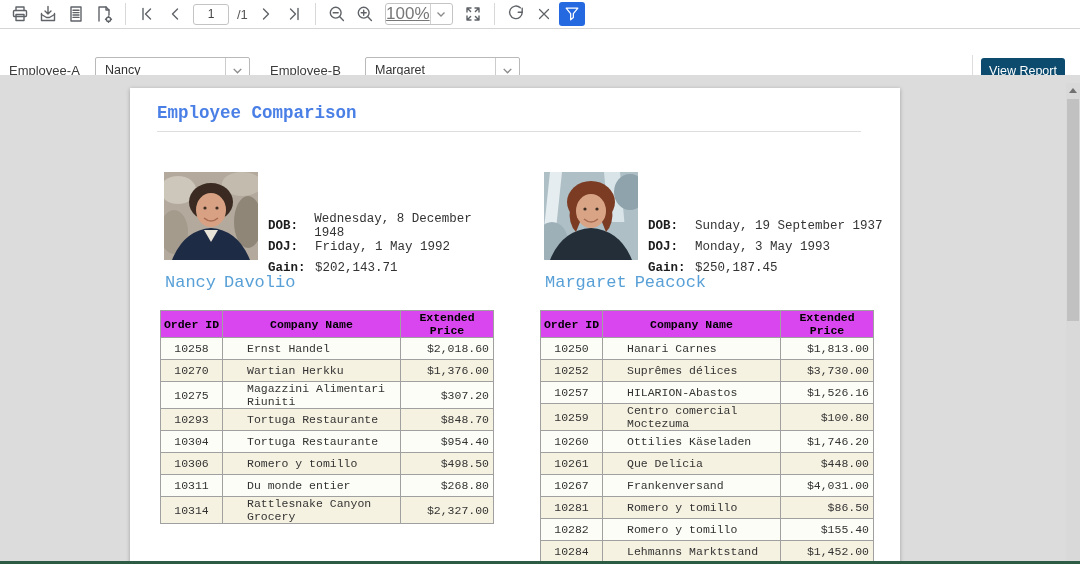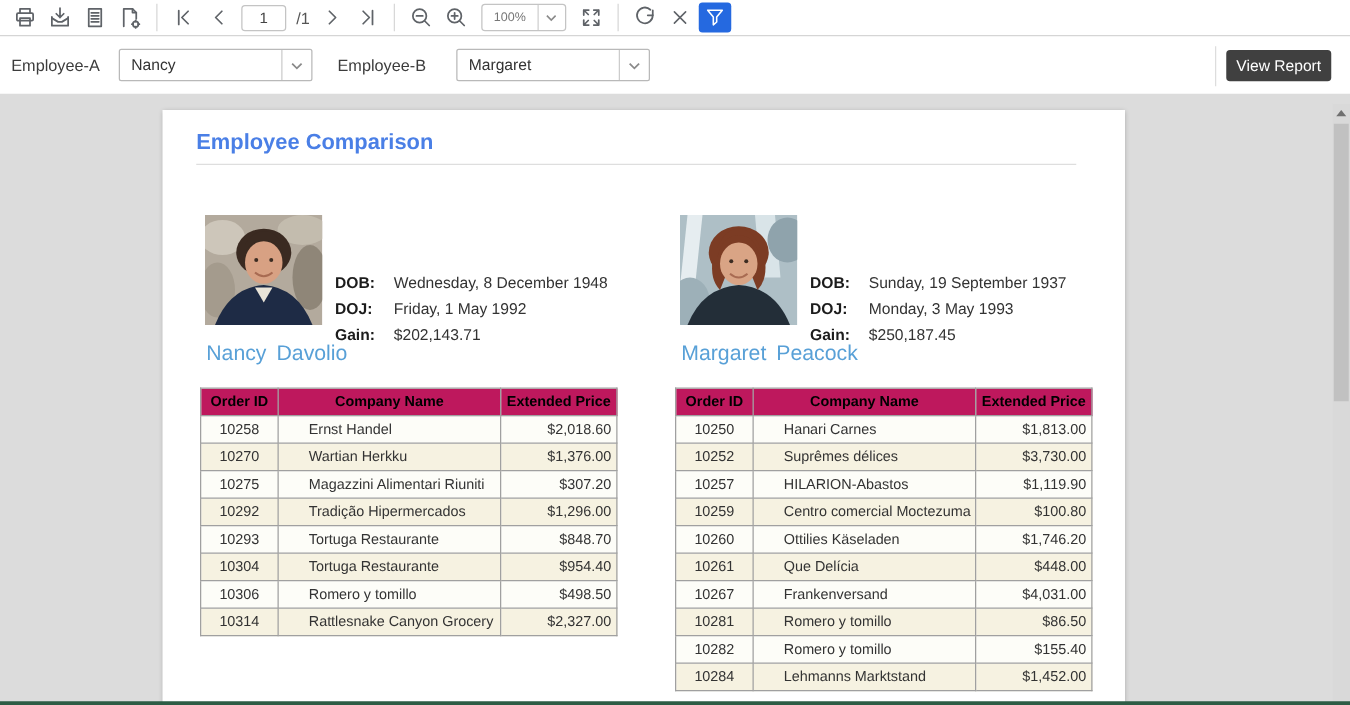--- a/index.html
+++ b/index.html
@@ -12,58 +12,58 @@
     background:#fff; border-bottom:1px solid #d5d5d5; display:flex; align-items:center; }
   .tbtn { width:26px; height:24px; display:flex; align-items:center; justify-content:center;
     margin:0 1px; cursor:pointer; border-radius:3px; }
   .tbtn svg { stroke:#5f6368; fill:none; stroke-width:1.4; stroke-linecap:round; stroke-linejoin:round; }
   .tsep { width:1px; height:22px; background:#d8d8d8; margin:0 7px; }
   .page-input { width:36px; height:21px; border:1px solid #c4c4c4; border-radius:3px;
     text-align:center; font-size:12px; color:#444; margin:0 4px; }
   .page-total { font-size:13px; color:#555; margin:0 4px; }
   .zoom-combo { display:flex; height:22px; border:1px solid #c4c4c4; border-radius:3px;
     margin:0 6px; overflow:hidden; }
-  .zoom-val { width:44px; font-size:10px; color:#777; display:flex; align-items:center; justify-content:center; }
+  .zoom-val { width:44px; font-size:17px; color:#777; display:flex; align-items:center; justify-content:center;text-decoration:underline; }
   .zoom-dd { width:22px; border-left:1px solid #d0d0d0; display:flex; align-items:center; justify-content:center; }
   .tbtn.active { background:#2569e0; }
   .tbtn.active svg { stroke:#fff; }
 
   
-  .parambar { position:absolute; left:0; top:30px; width:1080px; height:45px; background:#fff; }
+  .parambar { position:absolute; left:0; top:48px; width:1080px; height:45px; background:#fff; }
   .plabel { position:absolute; top:15px; font-size:13px; color:#3c3c3c; }
   .pselect { position:absolute; top:9px; height:26px; width:155px; border:1px solid #b9b9b9;
     border-radius:2px; background:#fff; display:flex; cursor:pointer; }
   .pselect .val { flex:1; font-size:12.5px; color:#333; display:flex; align-items:center; padding-left:9px; }
   .pselect .dd { width:24px; border-left:1px solid #ccc; display:flex; align-items:center; justify-content:center; }
   .pdivider { position:absolute; left:972px; top:7px; width:1px; height:32px; background:#ddd; }
   .view-report { position:absolute; left:981px; top:10px; width:84px; height:25px;
-    background:#404040; color:#fff; font-size:12.5px; border:none; border-radius:3px; cursor:pointer;
+    background:#0c4a6e; color:#fff; font-size:12.5px; border:none; border-radius:3px; cursor:pointer;
     font-family:"Liberation Sans", sans-serif; }
 
   
-  .viewer { position:absolute; left:0; top:75px; width:1080px; height:489px; background:#dcdcdc; }
+  .viewer { position:absolute; left:0; top:75px; width:1080px; height:489px; background:#dcdcdc;font-family:Liberation Mono, monospace; }
   .page { position:absolute; left:130px; top:13px; width:770px; height:900px; background:#fff;
     box-shadow:0 1px 4px rgba(0,0,0,.28); }
   .rtitle { position:absolute; left:27px; top:15px; font-size:17.5px; font-weight:bold; color:#4a7fe6; }
   .rrule { position:absolute; left:27px; top:43px; width:704px; height:1px; background:#dedede; }
 
   .panel { position:absolute; top:84px; width:346px; }
   .panel.left { left:30px; } .panel.right { left:410px; }
   .photo { position:absolute; left:4px; top:0; width:94px; height:88px; overflow:hidden; }
   .details { position:absolute; left:108px; top:11px; font-size:12.5px; color:#333;margin-top:32px; }
   .drow { display:flex; height:21px; align-items:center; }
   .dlabel { width:47px; font-weight:bold; color:#1c1c1c; }
   .ename { position:absolute; left:5px; top:101px; font-size:17px; color:#58a0d7; cursor:pointer; }
   .ename .last { margin-left:8px; }
 
   table.orders { position:absolute; left:0; top:138px; border-collapse:collapse; table-layout:fixed;
     width:333px; font-size:11.5px; color:#333; }
   .panel.left table.orders { left:0px; } .panel.right table.orders { left:0px; }
   table.orders th, table.orders td { border:1px solid #a0a0a0; height:22px; padding:0; }
-  table.orders th { background:#be185d; color:#000; font-size:11.5px; }
+  table.orders th { background:#d946ef; color:#000; font-size:11.5px; }
   table.orders col.c0 { width:62px; } table.orders col.c1 { width:178px; } table.orders col.c2 { width:93px; }
   table.orders td.c0 { text-align:center; }
   table.orders td.c1 { padding-left:24px;margin-top:36px; }
   table.orders td.c2 { text-align:right; padding-right:4px; }
   table.orders tbody tr:nth-child(even) { background:#f6f2e1; }
   table.orders tbody tr:nth-child(odd) { background:#fdfdf8; }
 
   
   .vscroll { position:absolute; right:0; top:8px; width:14px; height:481px; background:#d9d9d9; }
   .vs-up { height:14px; display:flex; align-items:center; justify-content:center; cursor:pointer; }
@@ -269,38 +269,38 @@
                 <td class="c0">10270</td>
                 <td class="c1">Wartian Herkku</td>
                 <td class="c2">$1,376.00</td>
               </tr>
               <tr>
                 <td class="c0">10275</td>
                 <td class="c1">Magazzini Alimentari Riuniti</td>
                 <td class="c2">$307.20</td>
               </tr>
               <tr>
-                <td class="c0">10292</td>
-                <td class="c1">Tradição Hipermercados</td>
-                <td class="c2">$1,296.00</td>
-              </tr>
-              <tr>
                 <td class="c0">10293</td>
                 <td class="c1">Tortuga Restaurante</td>
                 <td class="c2">$848.70</td>
               </tr>
               <tr>
                 <td class="c0">10304</td>
                 <td class="c1">Tortuga Restaurante</td>
                 <td class="c2">$954.40</td>
               </tr>
               <tr>
                 <td class="c0">10306</td>
                 <td class="c1">Romero y tomillo</td>
                 <td class="c2">$498.50</td>
+              </tr>
+              <tr>
+                <td class="c0">10311</td>
+                <td class="c1">Du monde entier</td>
+                <td class="c2">$268.80</td>
               </tr>
               <tr>
                 <td class="c0">10314</td>
                 <td class="c1">Rattlesnake Canyon Grocery</td>
                 <td class="c2">$2,327.00</td>
               </tr>
             </tbody>
         </table>
       </div>
 
@@ -360,21 +360,21 @@
                 <td class="c2">$1,813.00</td>
               </tr>
               <tr>
                 <td class="c0">10252</td>
                 <td class="c1">Suprêmes délices</td>
                 <td class="c2">$3,730.00</td>
               </tr>
               <tr>
                 <td class="c0">10257</td>
                 <td class="c1">HILARION-Abastos</td>
-                <td class="c2">$1,119.90</td>
+                <td class="c2">$1,526.16</td>
               </tr>
               <tr>
                 <td class="c0">10259</td>
                 <td class="c1">Centro comercial Moctezuma</td>
                 <td class="c2">$100.80</td>
               </tr>
               <tr>
                 <td class="c0">10260</td>
                 <td class="c1">Ottilies Käseladen</td>
                 <td class="c2">$1,746.20</td>

